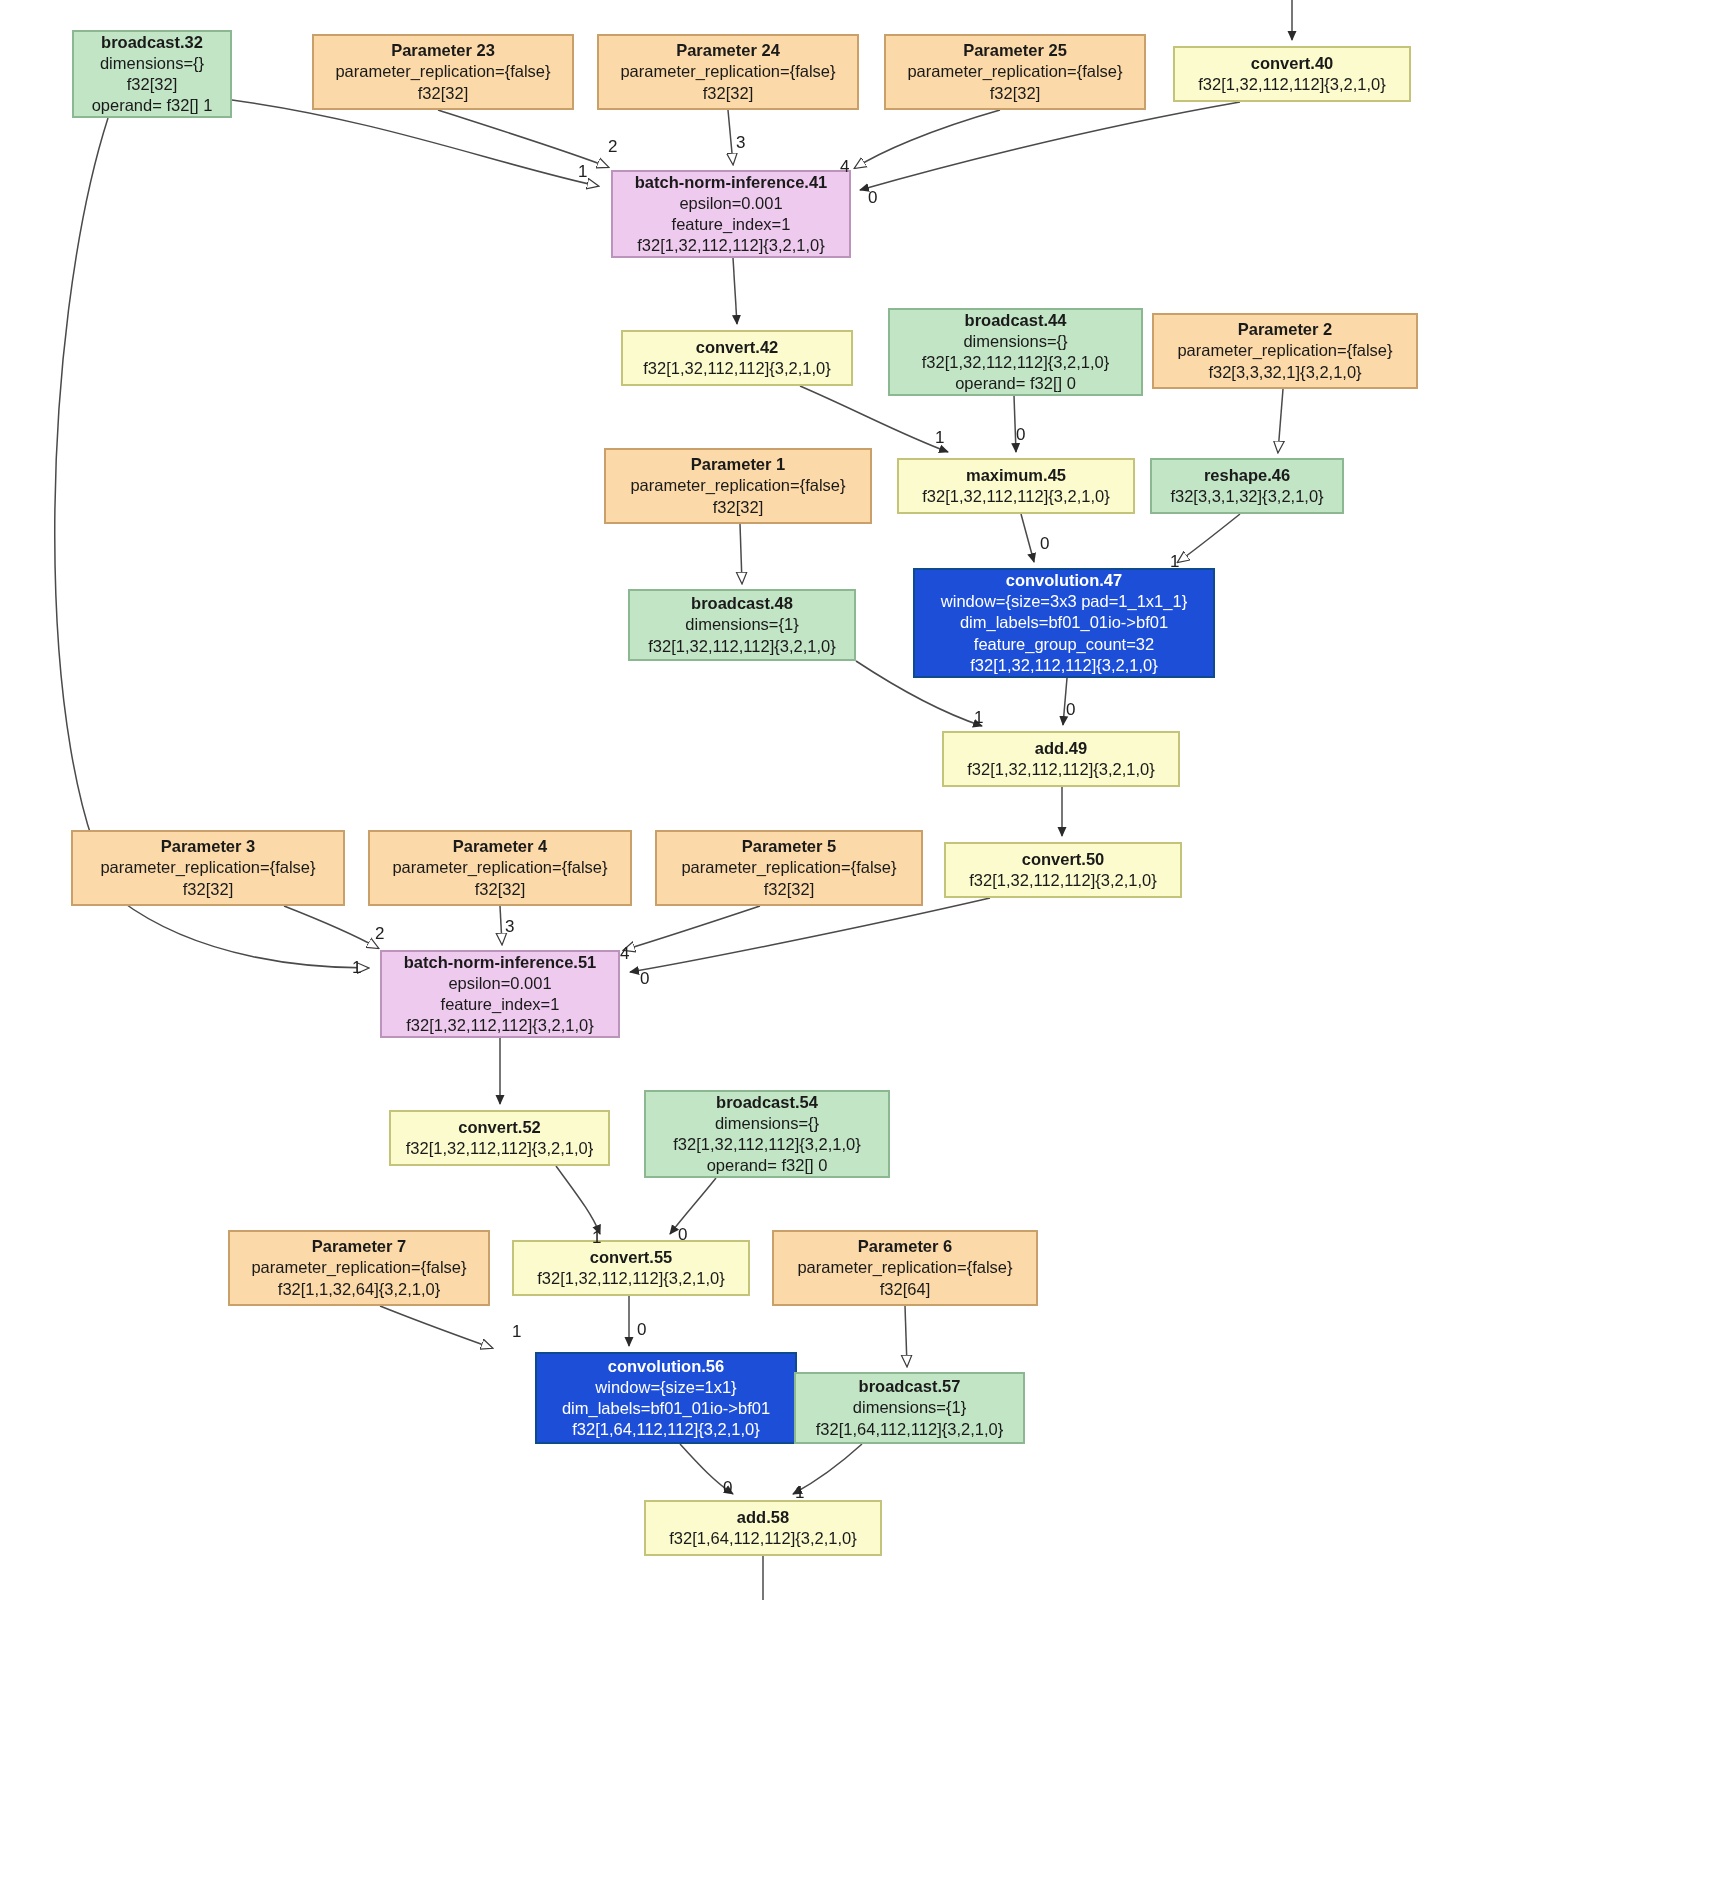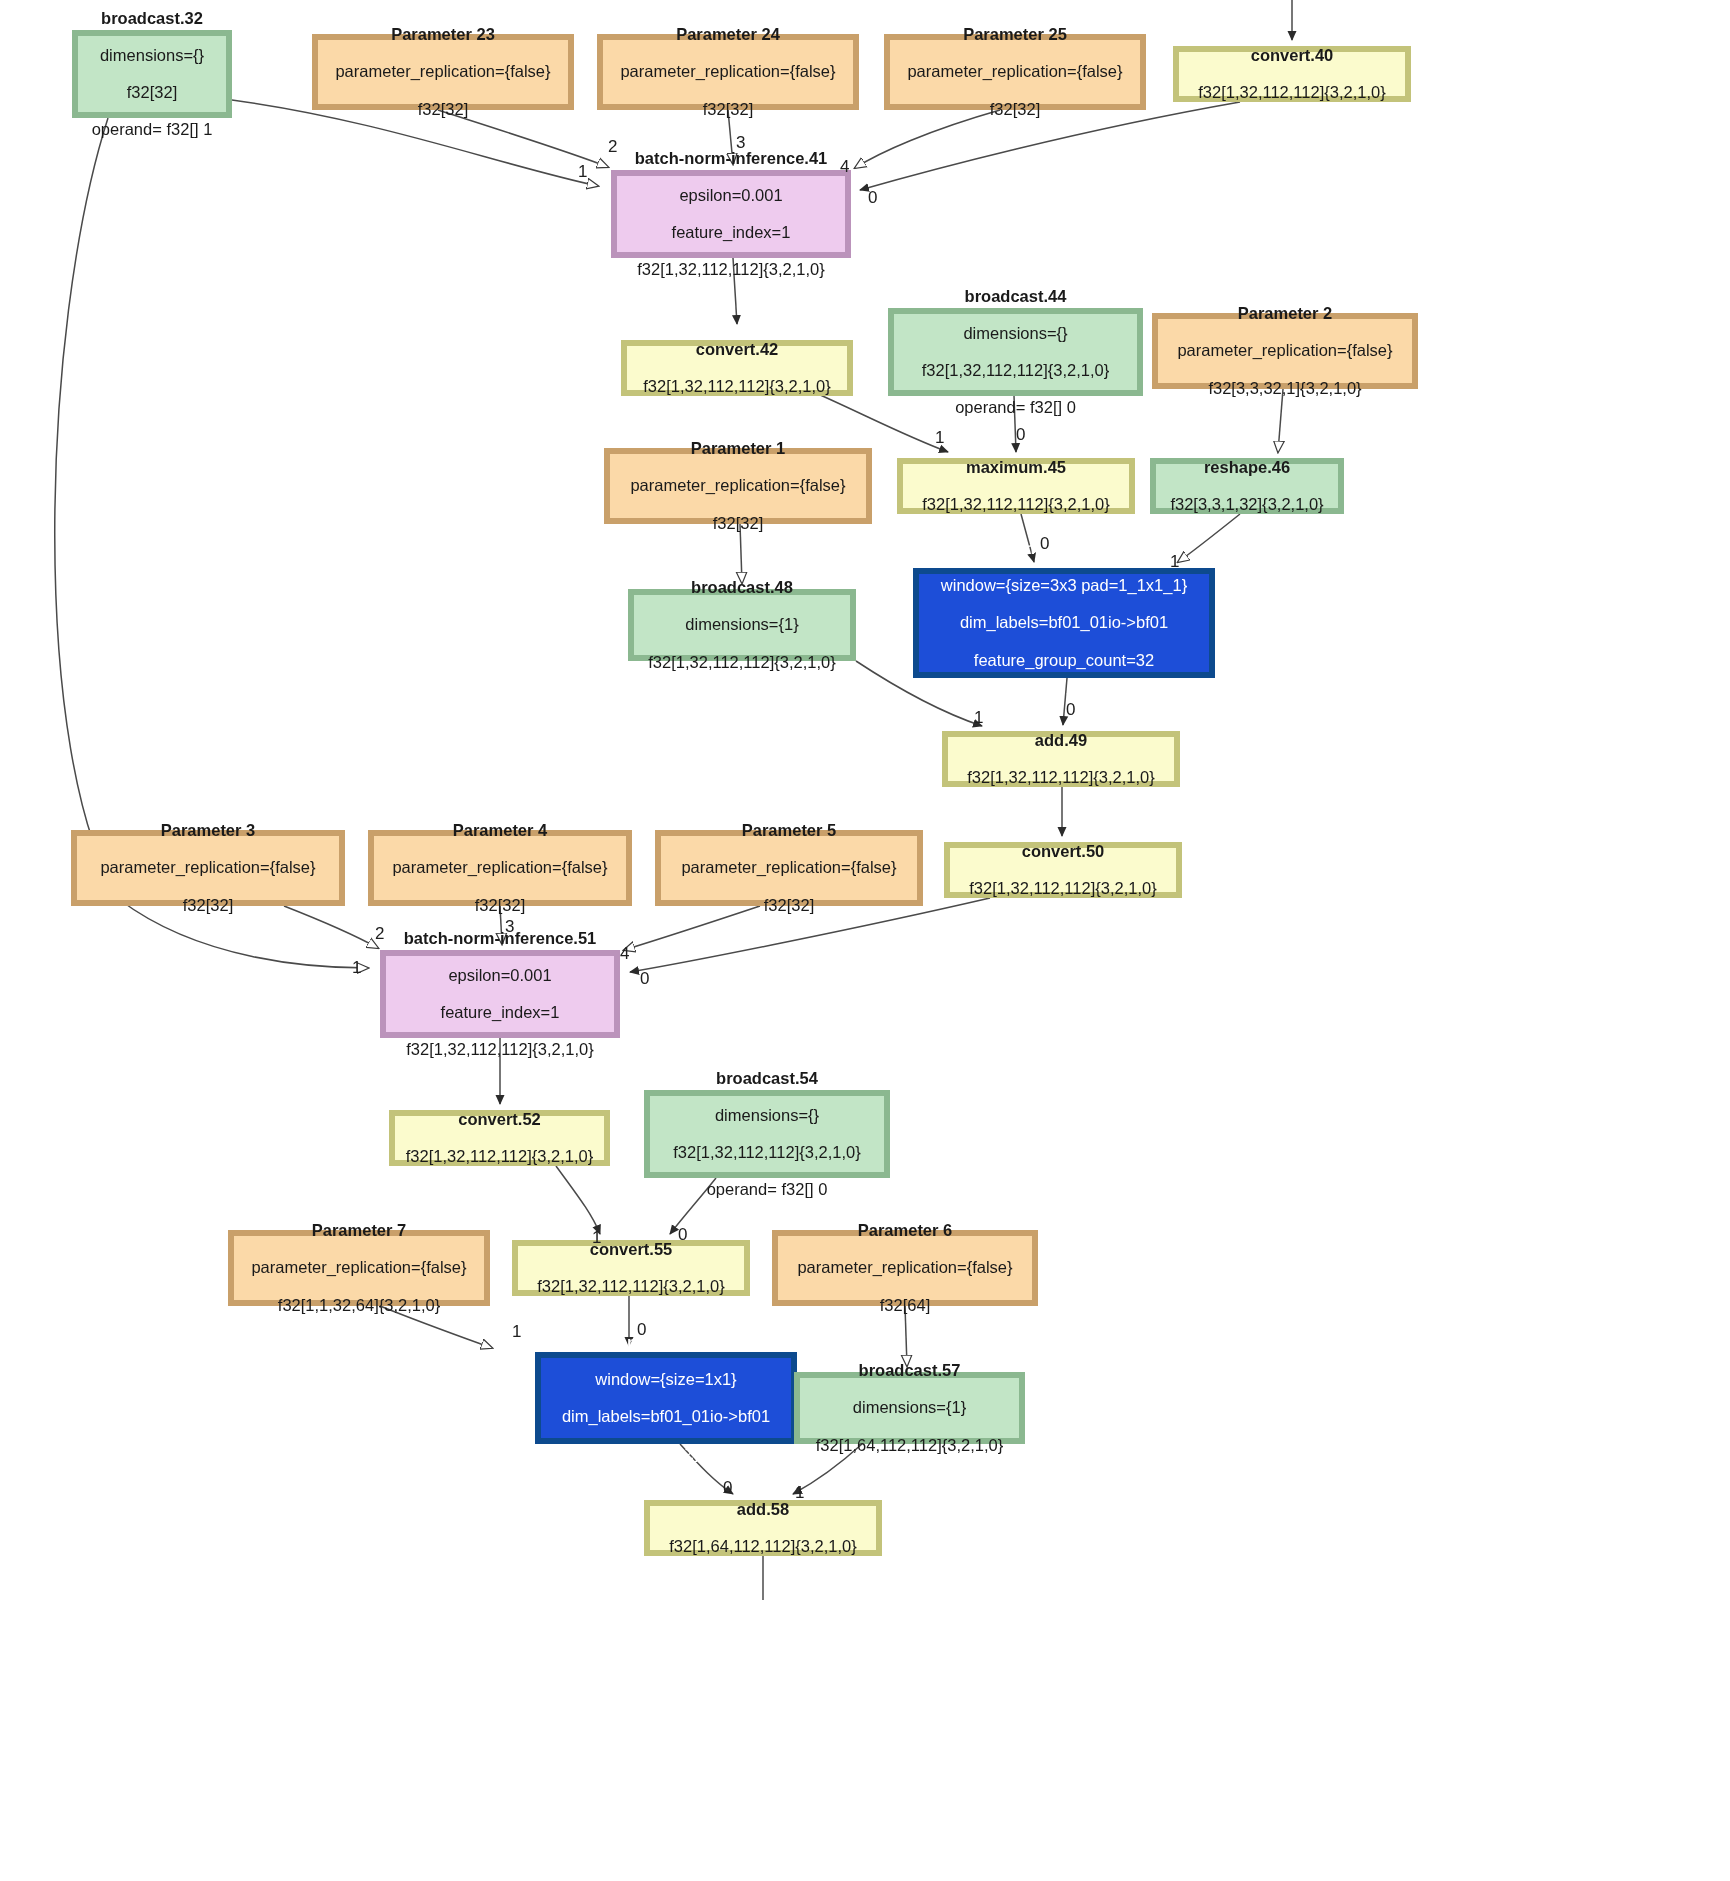--- a/index.html
+++ b/index.html
@@ -1,22 +1,22 @@
 <!DOCTYPE html>
 <html><head>
 <meta charset="utf-8">
 <style>
   html,body{margin:0;padding:0;background:#ffffff;}
   body{font-family:"Liberation Sans",sans-serif;}
   #canvas{position:relative;width:1730px;height:1881px;background:#ffffff;overflow:hidden;}
   svg#edges{position:absolute;left:0;top:0;width:1730px;height:1881px;pointer-events:none;}
-  .node{position:absolute;box-sizing:border-box;border:6px solid #0c4a6e;
+  .node{position:absolute;box-sizing:border-box;border:2px solid #0c4a6e;
         text-align:center;line-height:1.28;padding:5px 9px;
         display:flex;flex-direction:column;justify-content:center;align-items:center;
-        font-size:16.5px;color:#1a1a1a;gap:16px;}
+        font-size:16.5px;color:#1a1a1a;}
   .node .title{font-weight:bold;}
   .node .ln{white-space:nowrap;}
   .orange{background:#fbd9a8;border-color:#c9a06a;}
   .yellow{background:#fbfbcd;border-color:#c3c37a;}
   .green{background:#c2e5c6;border-color:#8bb890;}
   .purple{background:#eecbee;border-color:#bb93bb;}
   .blue{background:#1d4ed8;border-color:#0d4a8e;color:#ffffff;}
   .elabel{position:absolute;font-size:17px;color:#202020;font-family:"Liberation Sans",sans-serif;}
   .watermark{position:absolute;font-size:52px;color:#e2e2e2;letter-spacing:4px;
              font-family:"DejaVu Sans",sans-serif;font-weight:300;}
@@ -124,21 +124,21 @@
       <div class="node yellow" style="left: 1173px; top: 46px; width: 238px; height: 56px;">
         <div class="ln title">convert.40</div>
         <div class="ln">f32[1,32,112,112]{3,2,1,0}</div>
       </div>
       <div class="node purple" style="left: 611px; top: 170px; width: 240px; height: 88px;">
         <div class="ln title">batch-norm-inference.41</div>
         <div class="ln">epsilon=0.001</div>
         <div class="ln">feature_index=1</div>
         <div class="ln">f32[1,32,112,112]{3,2,1,0}</div>
       </div>
-      <div class="node yellow" style="left: 621px; top: 330px; width: 232px; height: 56px; margin-top: 10px;">
+      <div class="node yellow" style="left: 621px; top: 330px; width: 232px; height: 56px;">
         <div class="ln title">convert.42</div>
         <div class="ln">f32[1,32,112,112]{3,2,1,0}</div>
       </div>
       <div class="node green" style="left: 888px; top: 308px; width: 255px; height: 88px;">
         <div class="ln title">broadcast.44</div>
         <div class="ln">dimensions={}</div>
         <div class="ln">f32[1,32,112,112]{3,2,1,0}</div>
         <div class="ln">operand= f32[] 0</div>
       </div>
       <div class="node orange" style="left: 1152px; top: 313px; width: 266px; height: 76px;">

